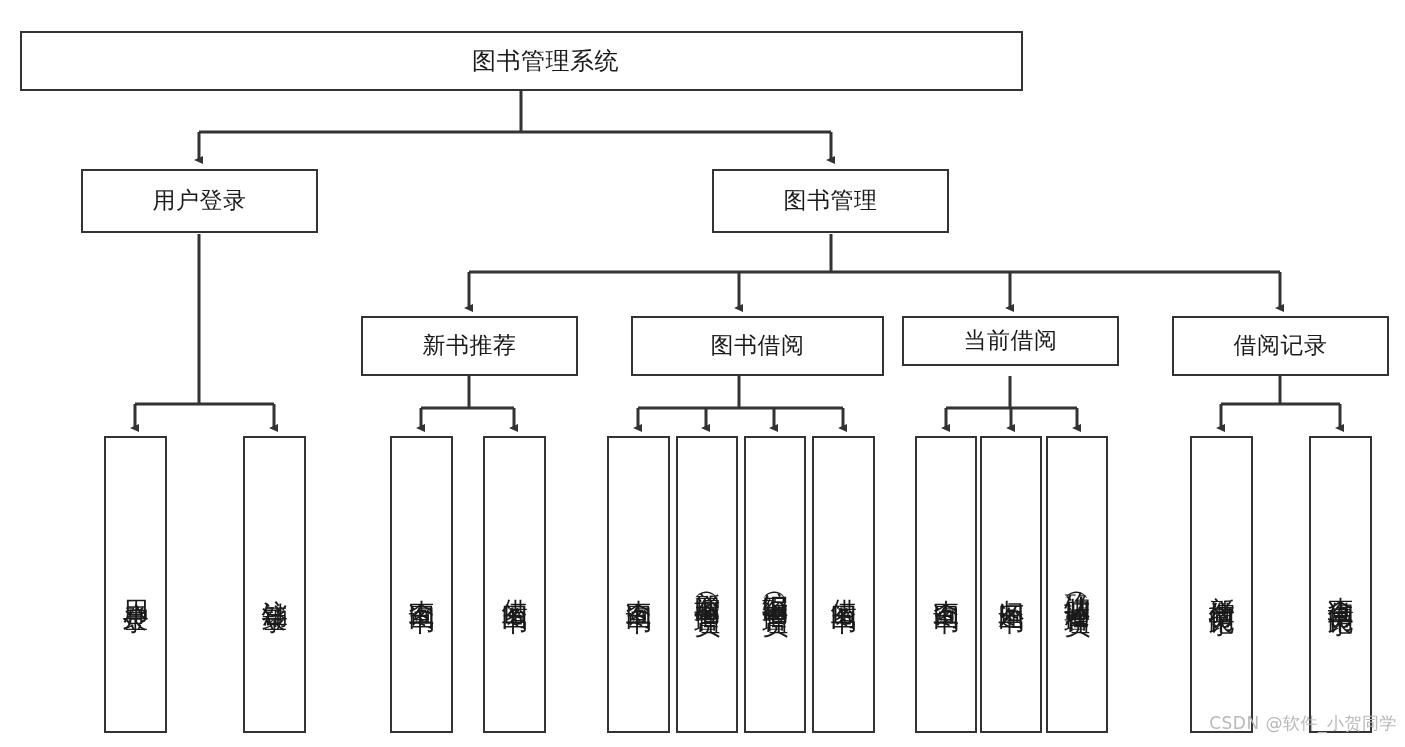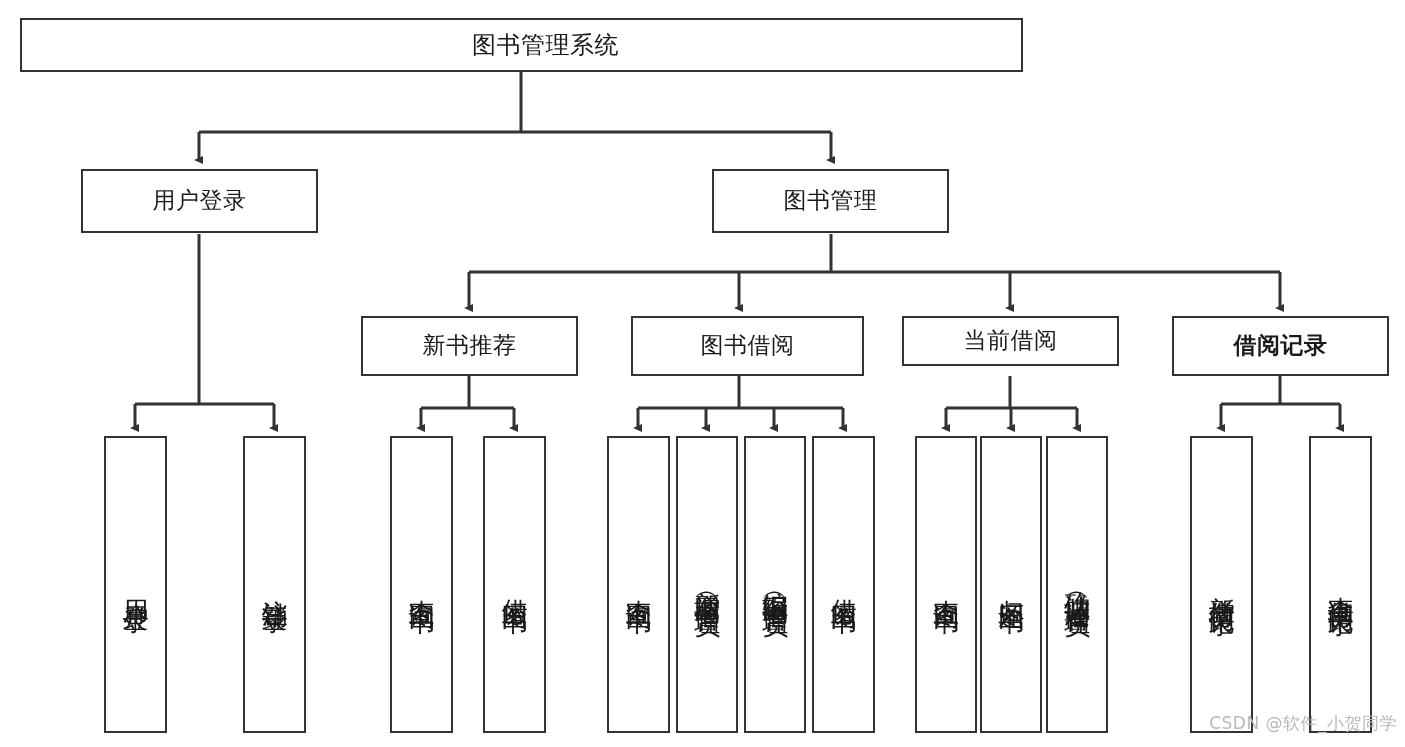--- a/index.html
+++ b/index.html
@@ -126,41 +126,41 @@
       <path d="M1011,408 L1011,428" marker-end="url(#arrow)"></path>
       <path d="M1077,408 L1077,428" marker-end="url(#arrow)"></path>
 
       <path d="M1280,376 L1280,404"></path>
       <path d="M1221,404 L1340,404"></path>
       <path d="M1221,404 L1221,428" marker-end="url(#arrow)"></path>
       <path d="M1340,404 L1340,428" marker-end="url(#arrow)"></path>
     </g>
   </svg>
 
-  <div class="node horiz root" style="left:20px; top:18px; width:1003px; height:54px;padding-left:48px;">
+  <div class="node horiz root" style="left:20px; top:31px; width:1003px; height:60px;padding-left:48px;">
     <span class="node-label">图书管理系统</span>
   </div>
 
   <div class="node horiz" style="left:81px; top:169px; width:237px; height:64px;">
     <span class="node-label">用户登录</span>
   </div>
   <div class="node horiz" style="left:712px; top:169px; width:237px; height:64px;">
     <span class="node-label">图书管理</span>
   </div>
 
   <div class="node horiz" style="left:361px; top:316px; width:217px; height:60px;">
     <span class="node-label">新书推荐</span>
   </div>
-  <div class="node horiz" style="left:631px; top:316px; width:233px; height:60px;">
+  <div class="node horiz" style="left:631px; top:316px; width:253px; height:60px;">
     <span class="node-label">图书借阅</span>
   </div>
   <div class="node horiz" style="left:902px; top:316px; width:217px; height:50px;">
     <span class="node-label">当前借阅</span>
   </div>
-  <div class="node horiz" style="left:1172px; top:316px; width:217px; height:60px;font-weight:bold;">
+  <div class="node horiz" style="left:1172px; top:316px; width:217px; height:60px;">
     <span class="node-label">借阅记录</span>
   </div>
 
   <div class="node vert" style="left:104px; top:436px; width:63px; height:297px;">
     <span class="node-label">用户登录</span>
   </div>
   <div class="node vert" style="left:243px; top:436px; width:63px; height:297px;">
     <span class="node-label">注销登录</span>
   </div>
 

